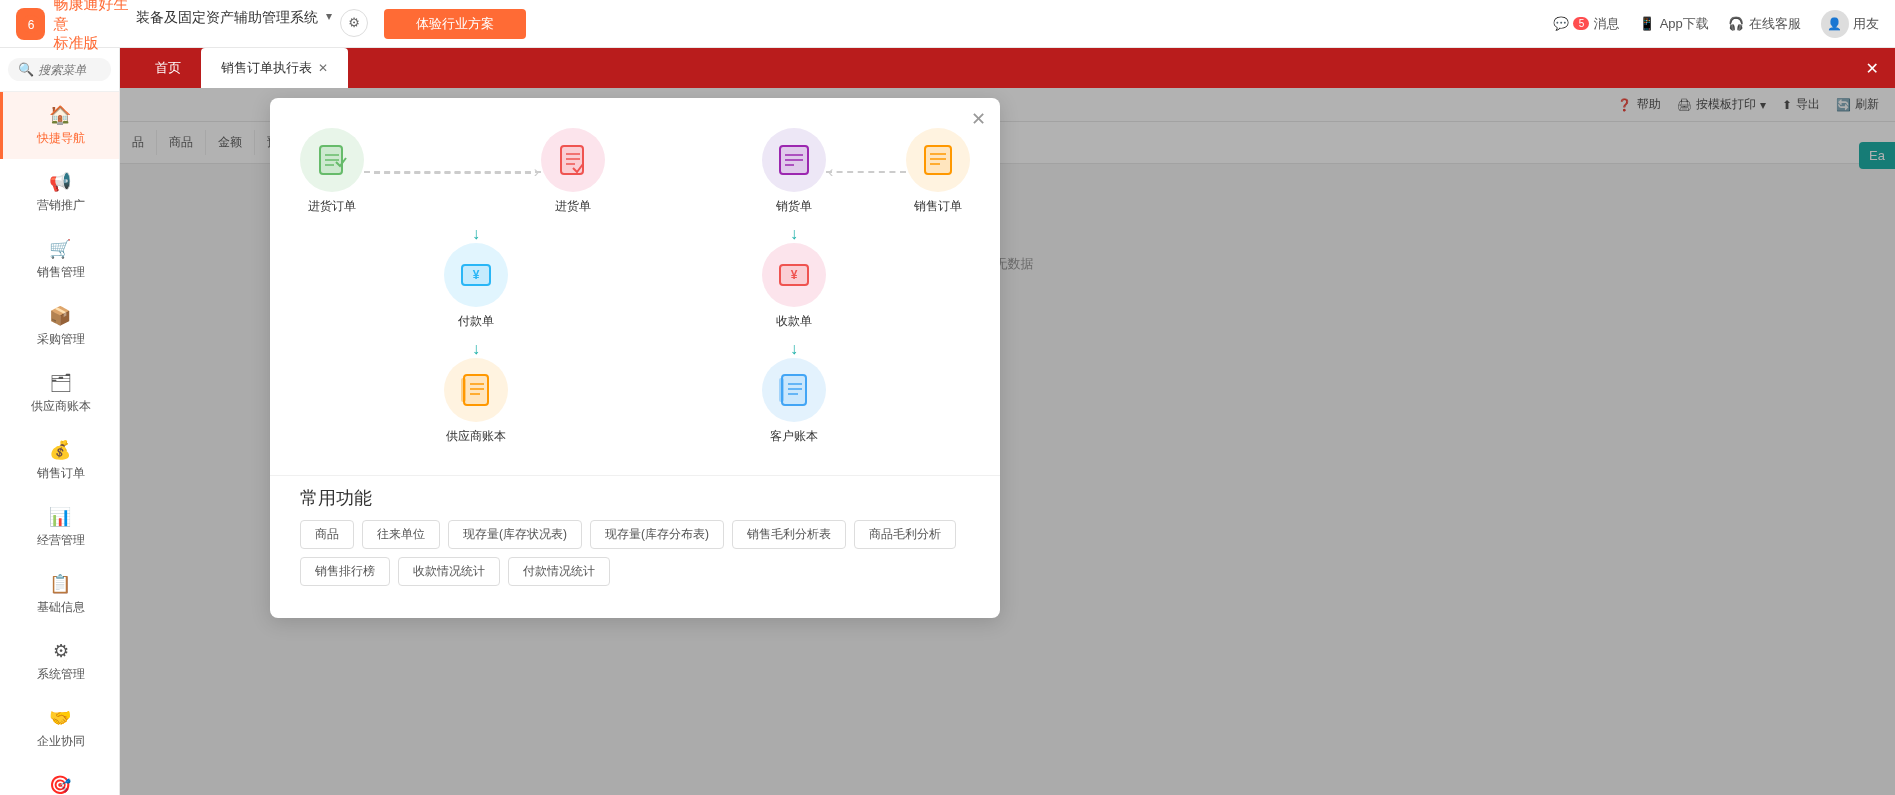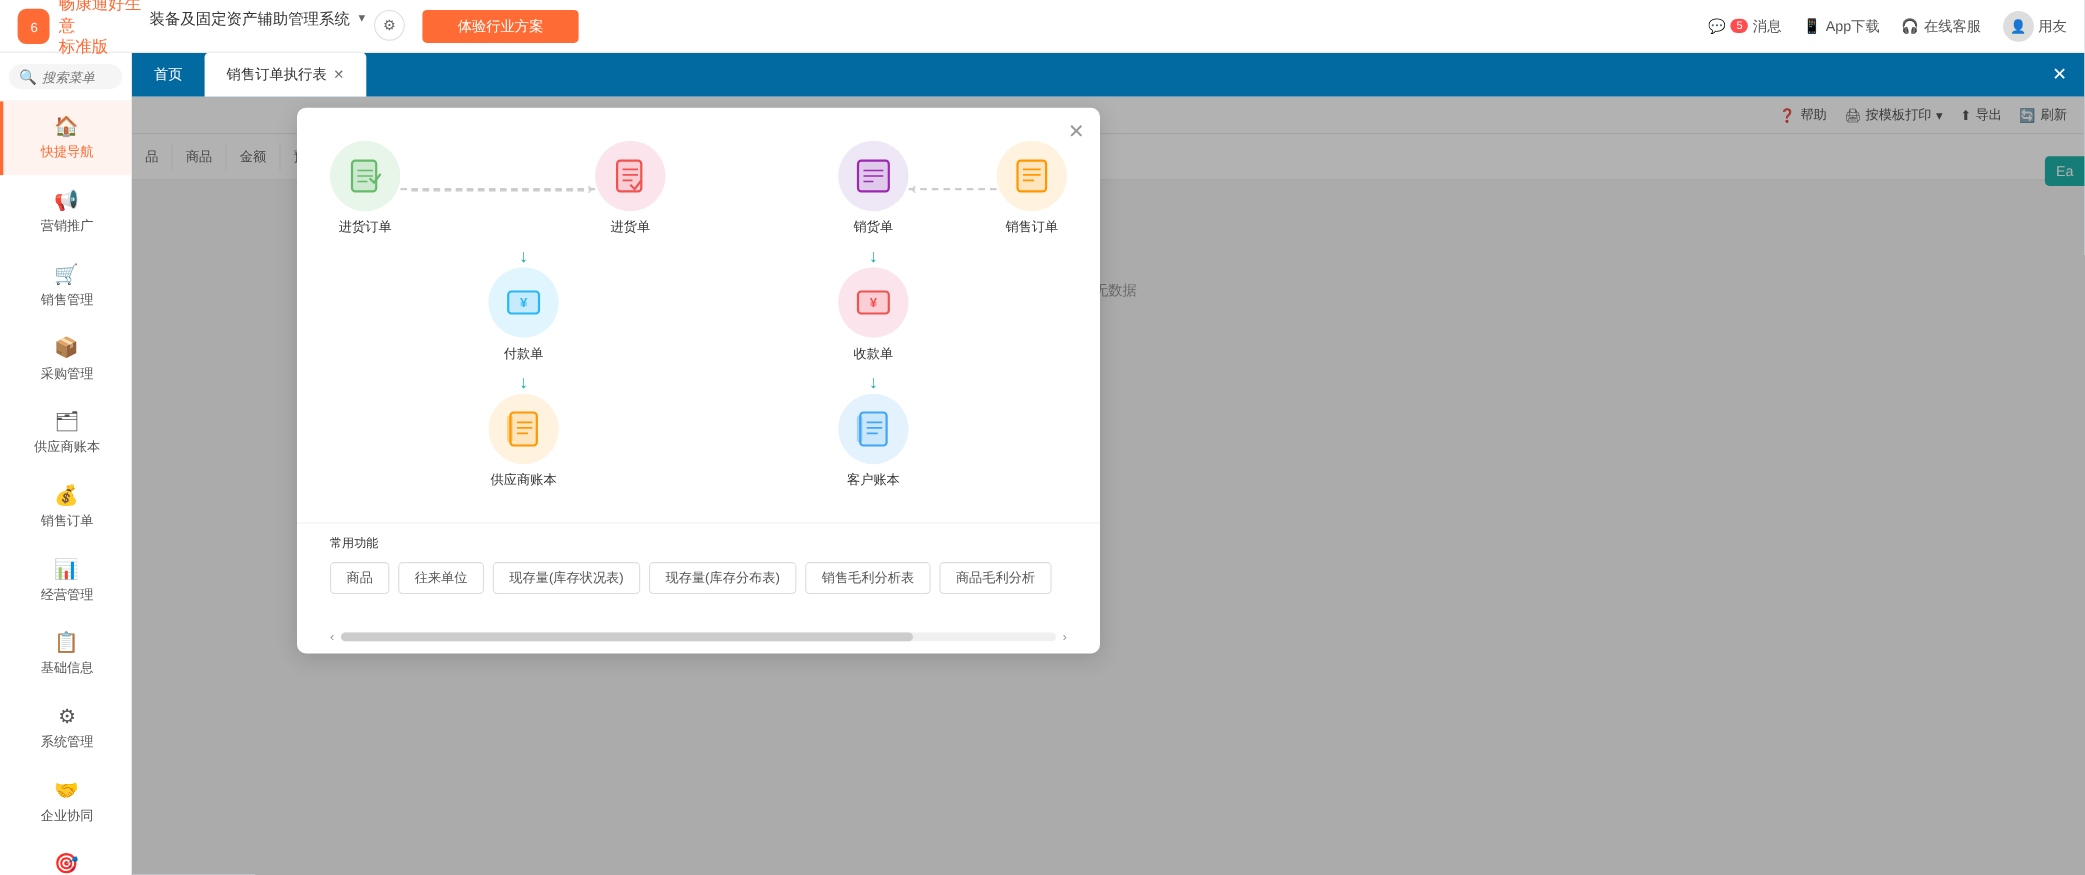--- a/index.html
+++ b/index.html
@@ -164,25 +164,25 @@
     .content-area {
       flex: 1;
       display: flex;
       flex-direction: column;
       overflow: hidden;
       position: relative;
     }
 
     
     .tab-bar {
-      background: #0369a1;
+      background: #b91c1c;
       display: flex;
       align-items: center;
       height: 40px;
-      padding-left: 0;
+      padding-left: 15px;
     }
     .tab-item {
       height: 40px;
       display: flex;
       align-items: center;
       padding: 0 20px;
       cursor: pointer;
       font-size: 13px;
       color: rgba(255,255,255,0.8);
       gap: 6px;
@@ -395,21 +395,21 @@
       right: 10px;
       border-top: 2px dashed #ccc;
     }
 
     
     .common-functions {
       padding: 10px 30px 16px;
       border-top: 1px solid #f0f0f0;
     }
     .cf-title {
-      font-size: 11px;
+      font-size: 18px;
       color: #333;
       margin-bottom: 10px;
       font-weight: 500;
     }
     .cf-buttons {
       display: flex;
       flex-wrap: wrap;
       gap: 8px;
       margin-bottom: 8px;
     }
@@ -785,20 +785,25 @@
           <div class="common-functions">
             <div class="cf-title">常用功能</div>
             <div class="cf-buttons">
               <button class="cf-btn">商品</button>
               <button class="cf-btn">往来单位</button>
               <button class="cf-btn">现存量(库存状况表)</button>
               <button class="cf-btn">现存量(库存分布表)</button>
               <button class="cf-btn">销售毛利分析表</button>
               <button class="cf-btn">商品毛利分析</button>
             </div>
+            <div class="cf-buttons">
+              <button class="cf-btn">销售排行榜</button>
+              <button class="cf-btn">收款情况统计</button>
+              <button class="cf-btn">付款情况统计</button>
+            </div>
           </div>
 
           <div class="scroll-bar-area">
             <span class="scroll-arrow">‹</span>
             <div class="scroll-track">
               <div class="scroll-thumb"></div>
             </div>
             <span class="scroll-arrow">›</span>
           </div>
 

